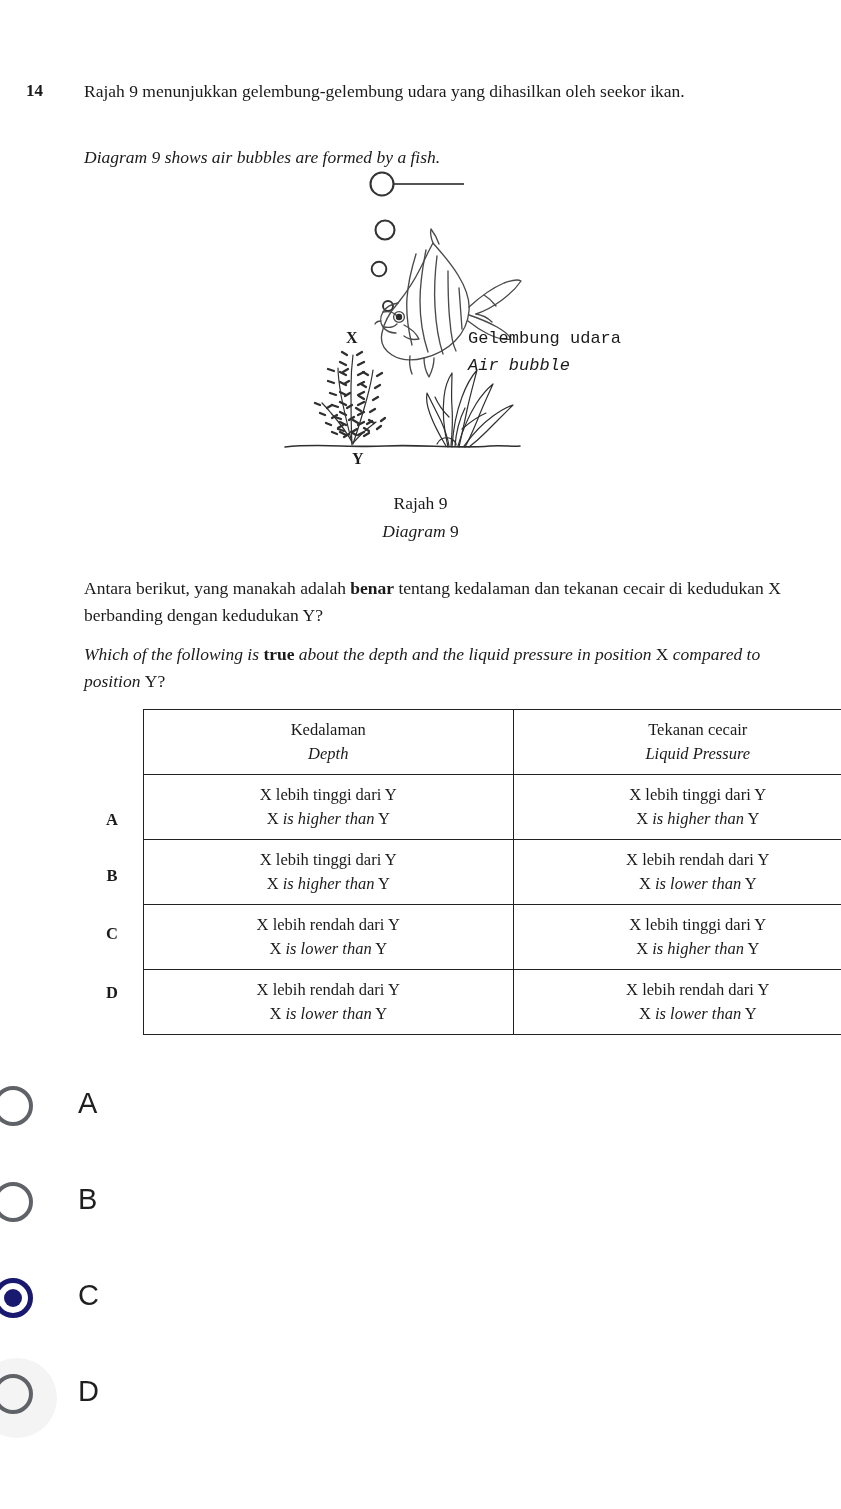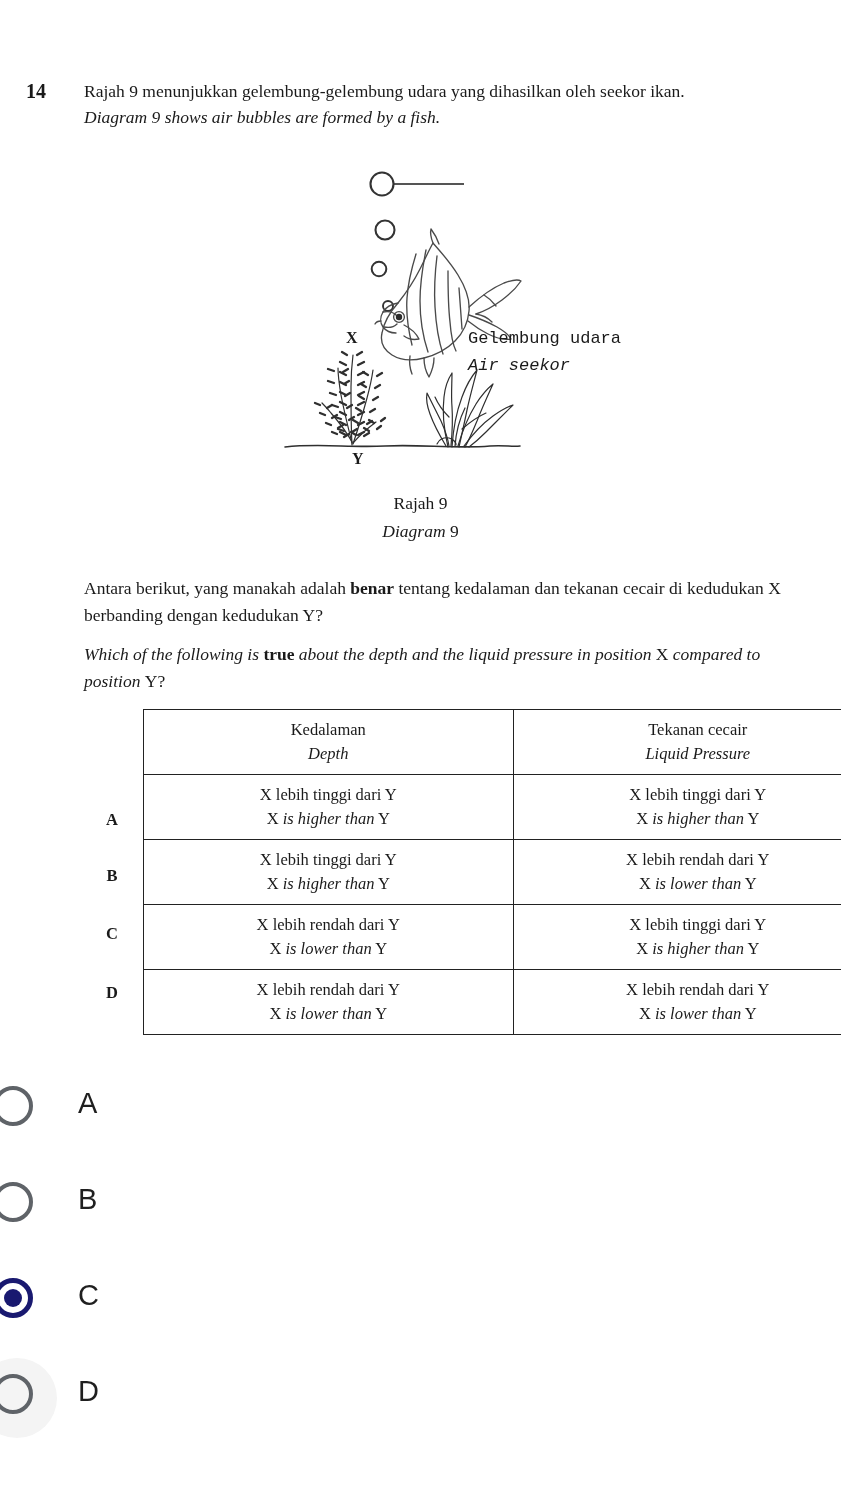--- a/index.html
+++ b/index.html
@@ -21,32 +21,32 @@
     position: absolute;
     left: 0;
     top: 78px;
     width: 841px;
   }
   .q-number {
     position: absolute;
     left: 26px;
     top: 0;
     font-weight: bold;
-    font-size: 20px;
+    font-size: 17px;
     line-height: 26px;
   }
   .q-body {
     position: absolute;
     left: 84px;
     top: 0;
     width: 730px;
     font-size: 17.5px;
     line-height: 26px;
   }
-  .q-body .ital { font-style: italic; }
+  .q-body .ital { font-style: italic; margin-top: 40px; }
 
   
   #figure {
     position: absolute;
     left: 0;
     top: 155px;
     width: 841px;
     height: 400px;
   }
   #fig-svg { display: block; }
@@ -299,21 +299,21 @@
                C431 246 436 256 441 266 C445 275 448 284 449 291"></path>
       <path d="M455 291 C456 278 459 265 465 253"></path>
       <path d="M462 274 C469 268 477 262 486 258"></path>
       <path d="M449 262 C443 256 438 249 435 242"></path>
 
       <path d="M437 289 C439 284 444 282 449 283 C453 284 456 287 456 290"></path>
     </g>
   </svg>
 
   <div class="callout-label" id="callout-ms">Gelembung udara</div>
-  <div class="callout-label" id="callout-en">Air seekor</div>
+  <div class="callout-label" id="callout-en">Air bubble</div>
 
   <div class="pos-label" id="label-x">X</div>
   <div class="pos-label" id="label-y">Y</div>
 </div>
 
 <div id="fig-caption">
   <div>Rajah 9</div>
   <div class="cap-en"><span>Diagram</span>
     <span class="num">9</span>
   </div>

